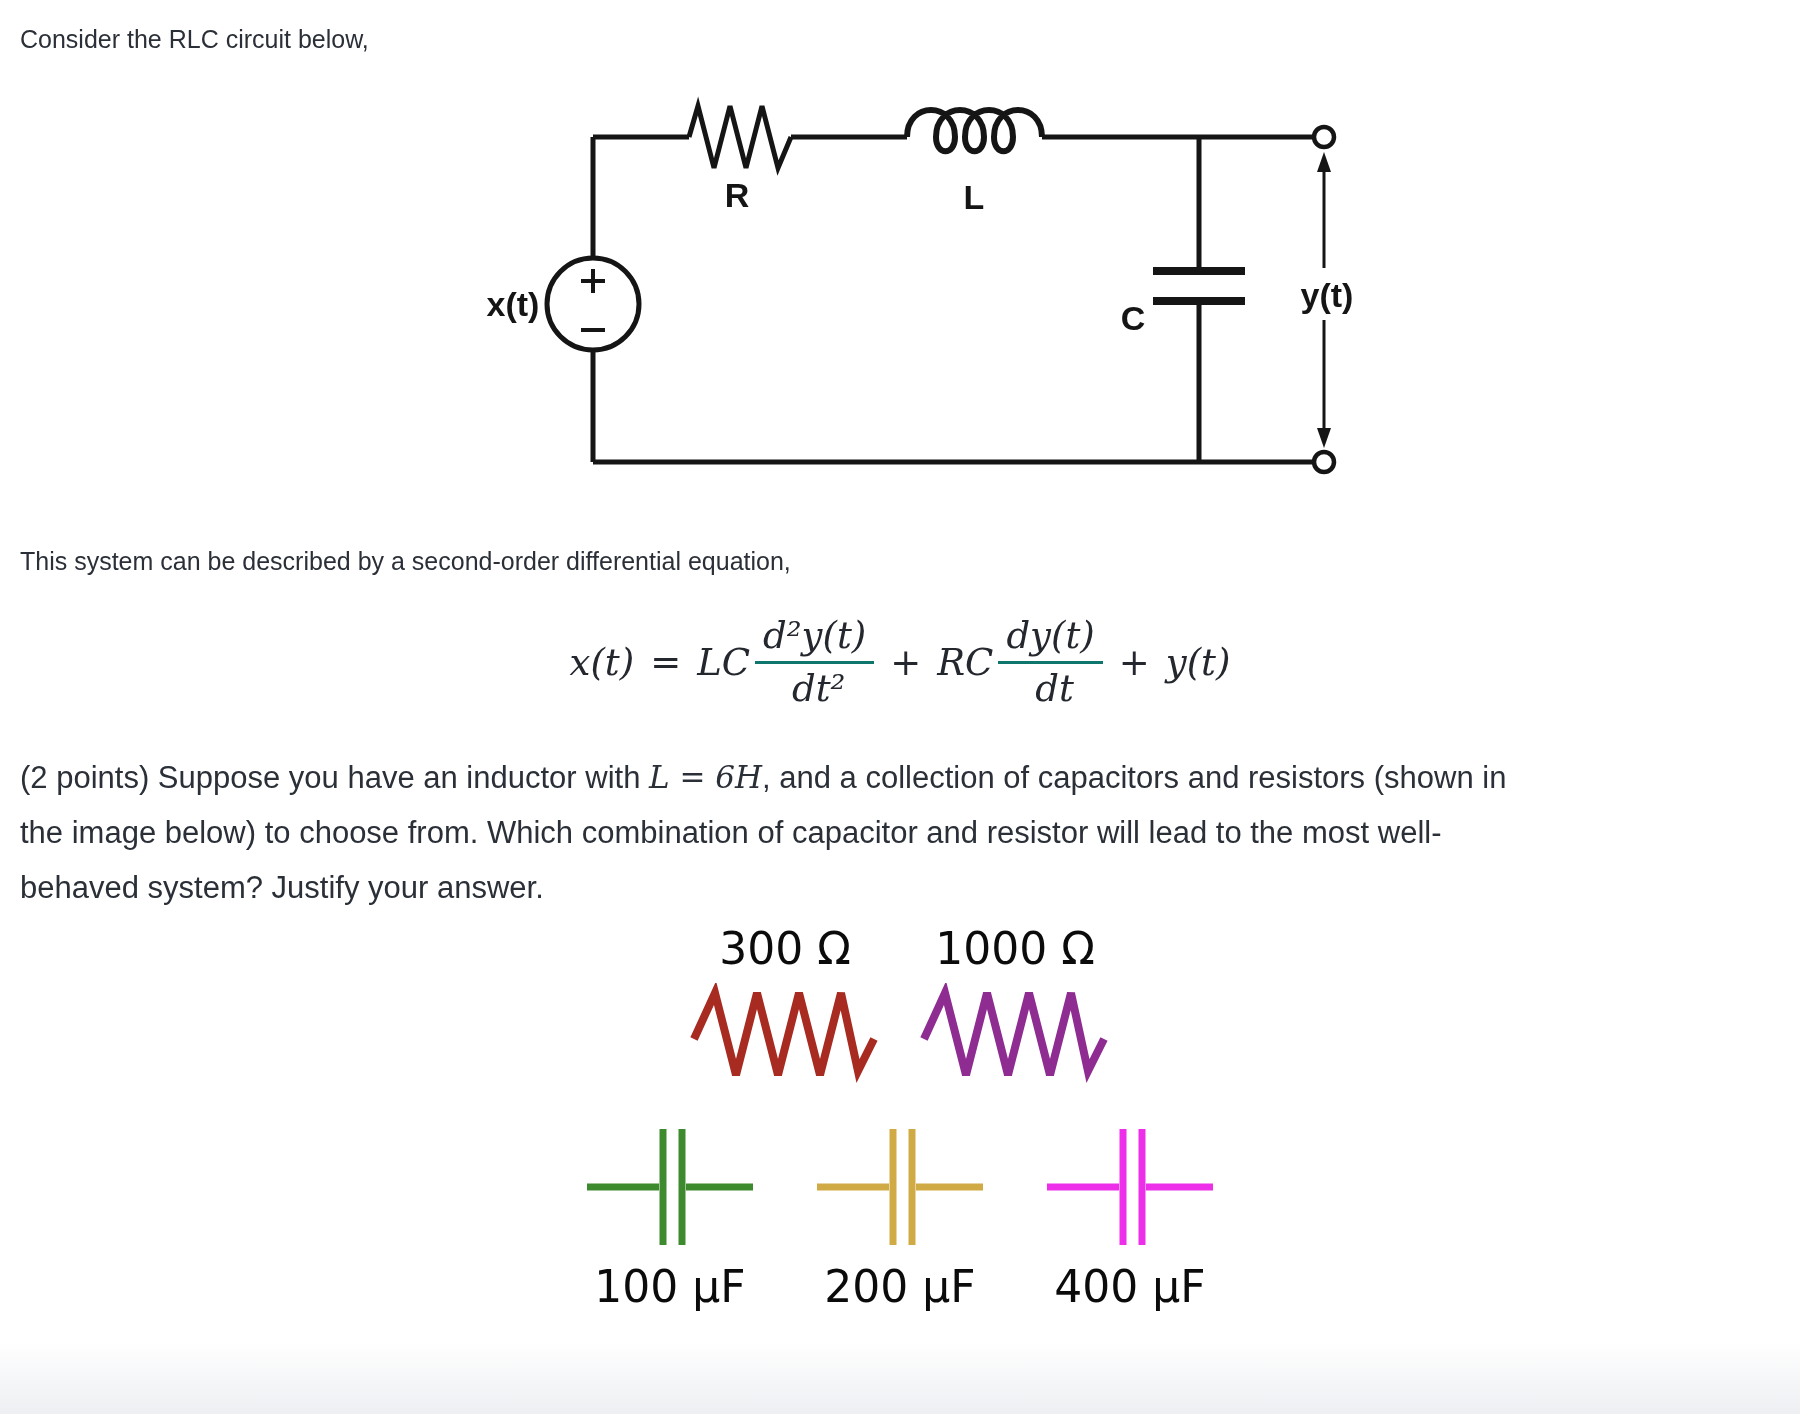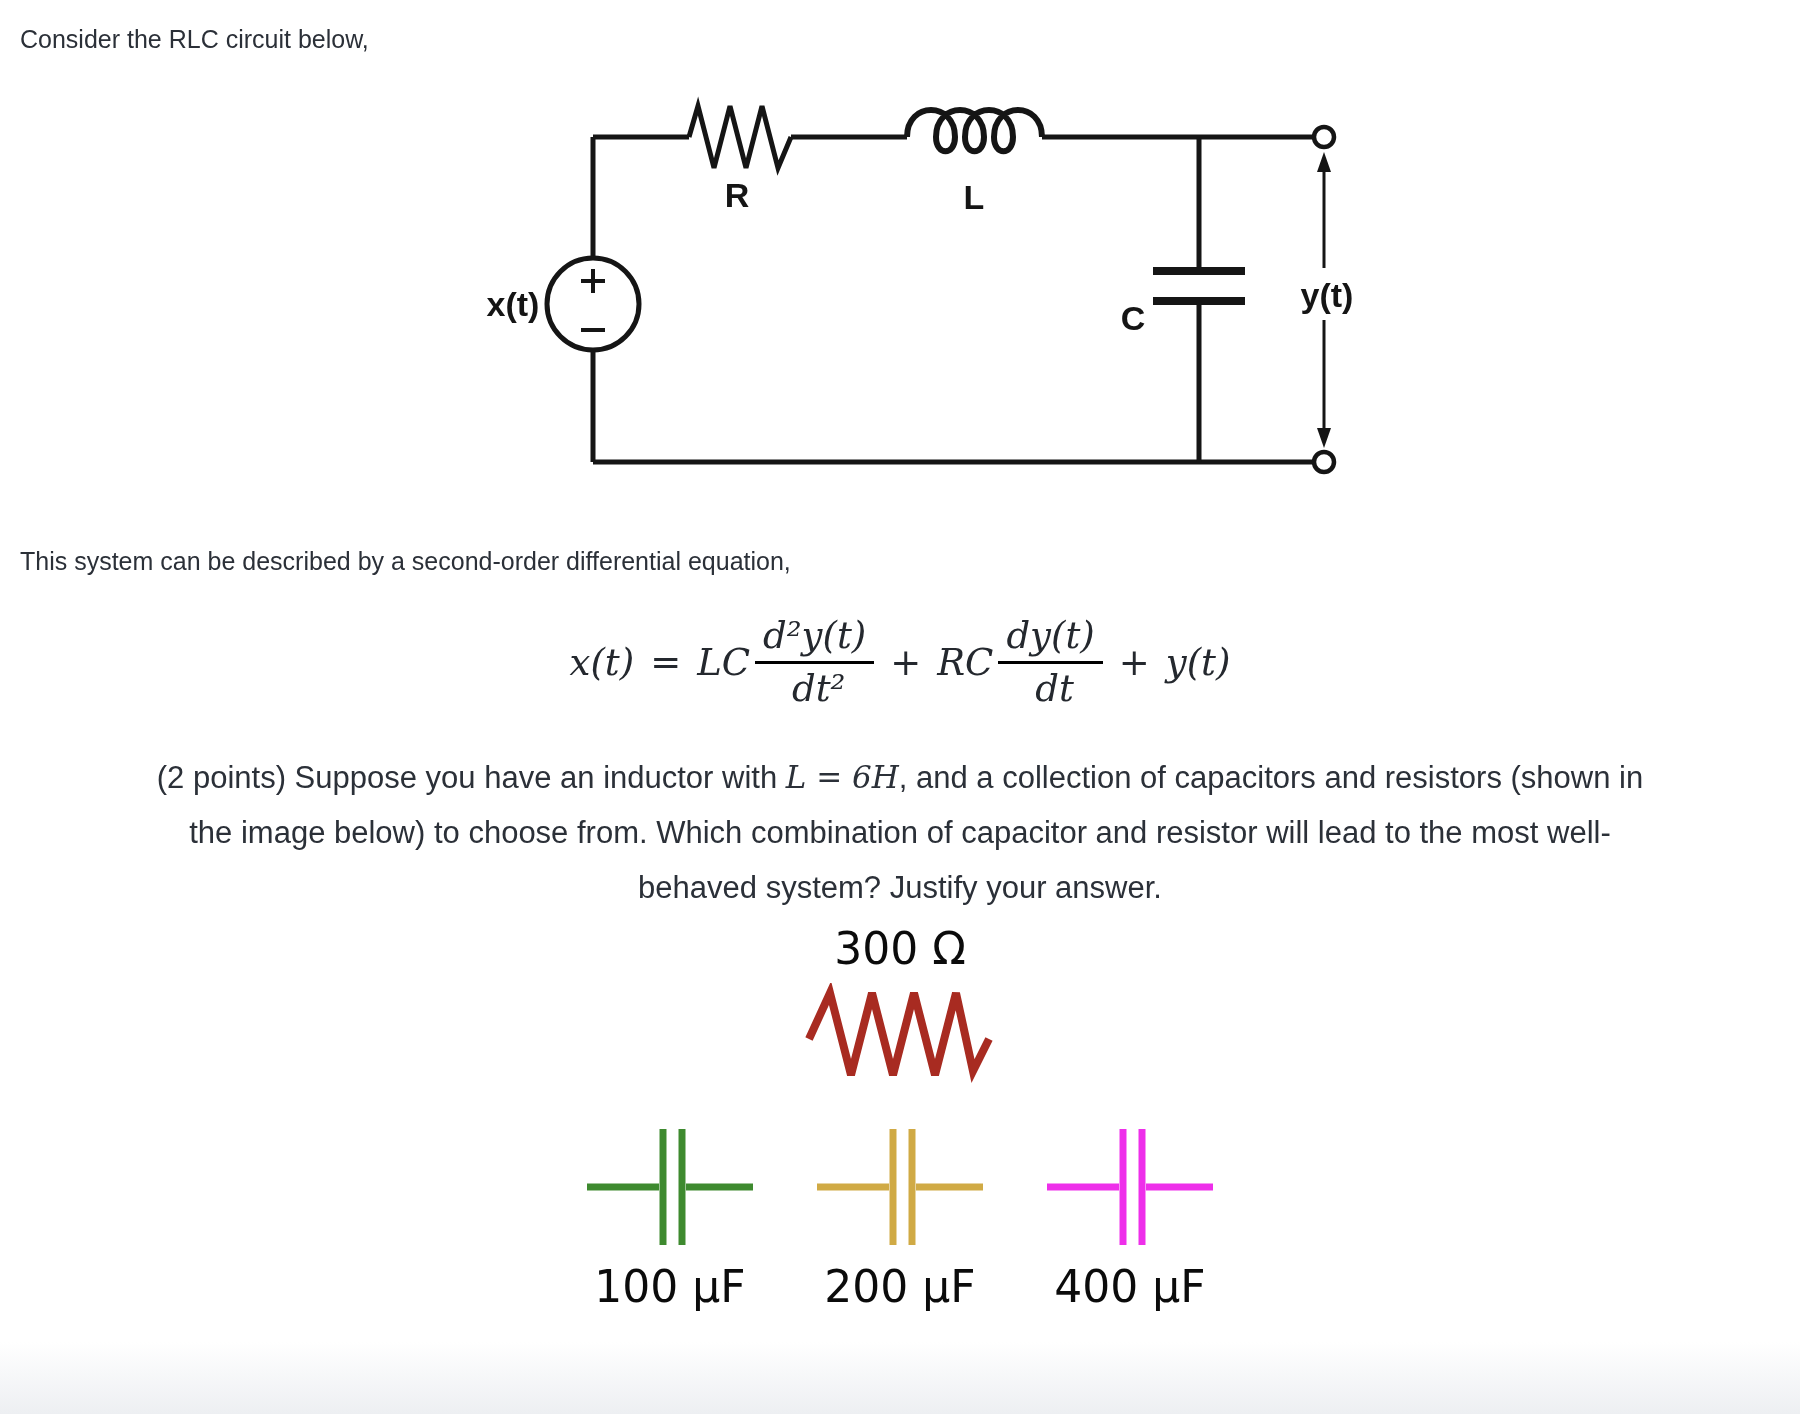--- a/index.html
+++ b/index.html
@@ -16,25 +16,25 @@
   .circuit-wrap{margin:30px 0 0 445px;}
   .circuit-wrap svg{display:block;}
   .cir-label{font-family:"Liberation Sans",sans-serif;font-weight:600;font-size:34px;fill:#151515;}
   
   .equation{margin-top:30px;display:flex;justify-content:center;align-items:center;
     font-family:"DejaVu Serif",serif;font-size:37px;color:#24282e;}
   .mi{font-style:italic;}
   .mo{font-style:normal;margin:0 16px;}
   .coef{font-style:italic;margin-right:5px;}
   .frac{display:inline-flex;flex-direction:column;align-items:center;vertical-align:middle;}
-  .frac .num{display:block;font-style:italic;padding:0 8px 4px 8px;border-bottom:3px solid #000000;}
+  .frac .num{display:block;font-style:italic;padding:0 8px 4px 8px;border-bottom:3px solid #0f766e;}
   .frac .den{display:block;font-style:italic;padding:3px 8px 0 8px;margin-left:8px;}
   .qmath{font-family:"DejaVu Serif",serif;font-style:italic;}
   .spacer-p{margin-top:36px;}
-  .q-block{margin-top:40px;text-align:center;}
+  .q-block{margin-top:40px;}
   
   .figure{margin-top:8px;}
   .fig-row{display:flex;justify-content:center;}
   .fig-col{width:230px;display:flex;flex-direction:column;align-items:center;}
   .fig-label{font-family:"DejaVu Sans",sans-serif;font-size:44px;color:#0b0b0b;line-height:52px;text-align:center;}
   .res-svg{margin-top:8px;}
   .cap-row{margin-top:42px;}
   .cap-label{margin-top:12px;}
   .fade{position:absolute;left:0;bottom:0;width:100%;height:72px;
     background:linear-gradient(180deg, rgba(236,238,241,0) 0%, #edeff2 100%);pointer-events:none;}
@@ -117,20 +117,28 @@
 
     <div class="fig-row">
       <div class="fig-col">
         <div class="fig-label">300 Ω</div>
         <svg class="res-svg" width="190" height="100" viewBox="0 0 190 100">
           <g fill="none" stroke-width="8" stroke-linejoin="miter" stroke="#A82B21">
             <polyline points="4,56 25,10 46,92 67,10 88,92 109,10 130,92 151,10 168,88 184,56"></polyline>
           </g>
         </svg>
       </div>
+      <div class="fig-col">
+        <div class="fig-label">1000 Ω</div>
+        <svg class="res-svg" width="190" height="100" viewBox="0 0 190 100">
+          <g fill="none" stroke-width="8" stroke-linejoin="miter" stroke="#8E2C92">
+            <polyline points="4,56 25,10 46,92 67,10 88,92 109,10 130,92 151,10 168,88 184,56"></polyline>
+          </g>
+        </svg>
+      </div>
     </div>
 
     <div class="fig-row cap-row">
       <div class="fig-col">
         <svg width="170" height="124" viewBox="0 0 170 124">
           <g fill="none" stroke-width="7" stroke="#3E8A2F">
             <line x1="2" y1="62" x2="74" y2="62"></line>
             <line x1="78" y1="4" x2="78" y2="120"></line>
             <line x1="97" y1="4" x2="97" y2="120"></line>
             <line x1="101" y1="62" x2="168" y2="62"></line>

